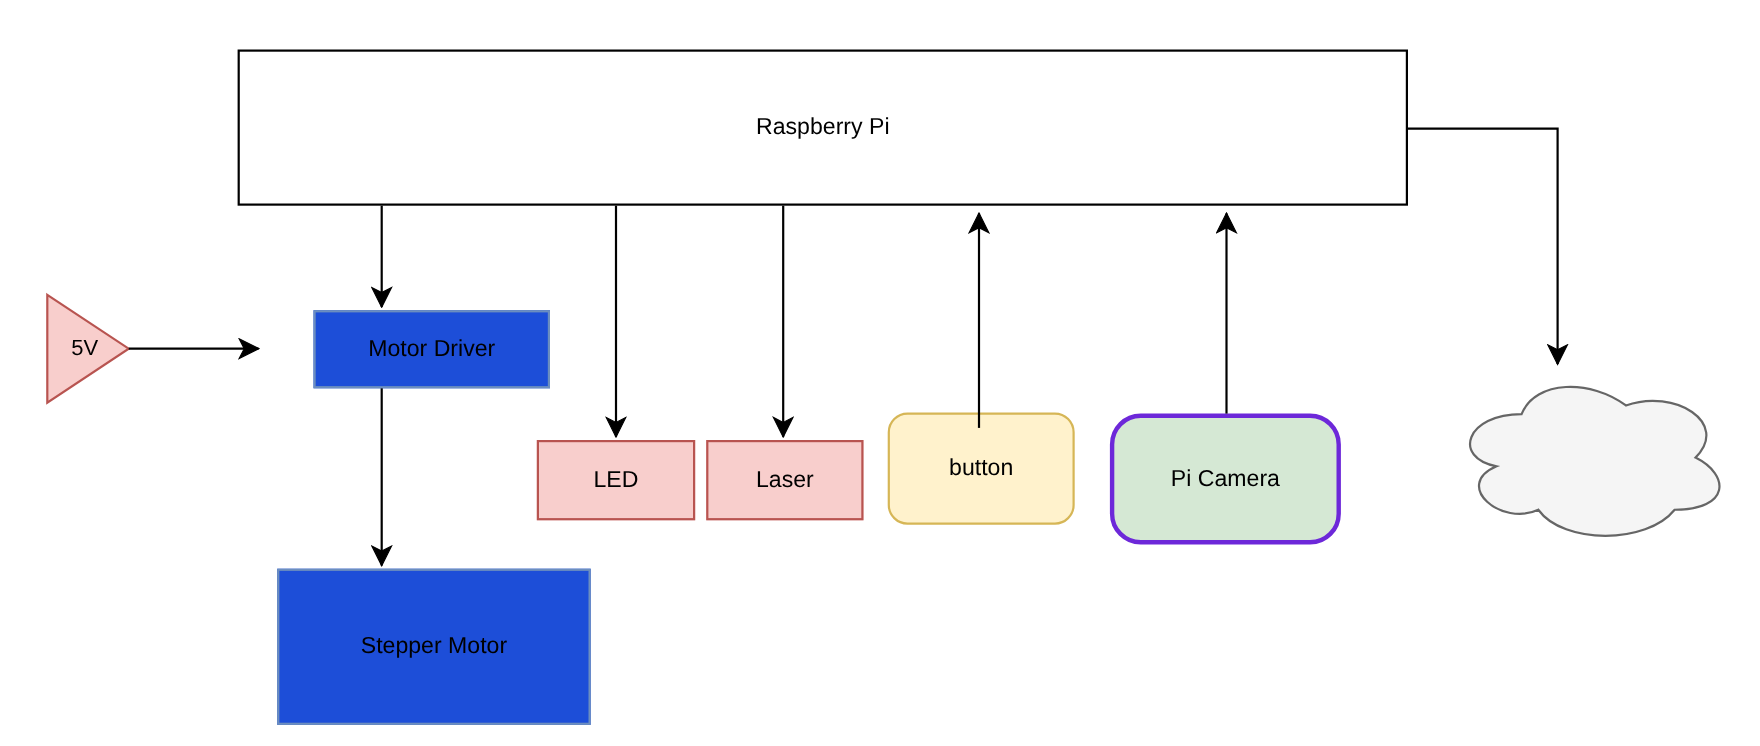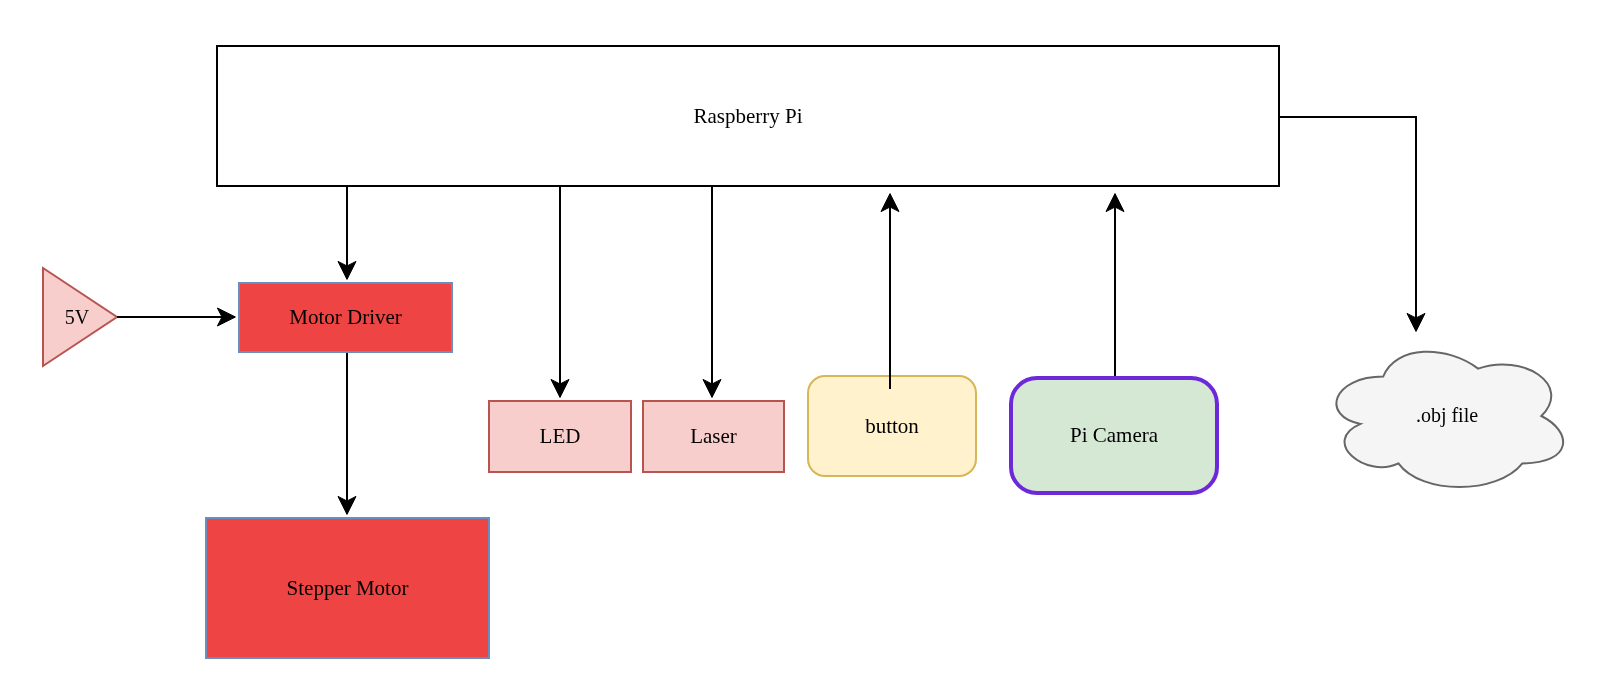--- a/index.html
+++ b/index.html
@@ -1,36 +1,36 @@
 <!DOCTYPE html>
 <html><head>
 <meta charset="utf-8">
 <style>
   html, body { margin: 0; padding: 0; background: #ffffff; }
   .canvas {
     position: relative;
     width: 1600px;
     height: 678px;
     background: #ffffff;
-    font-family: Liberation Serif, serif;
+    font-family: Liberation Sans, sans-serif;
     overflow: hidden;
   }
   .node {
     position: absolute;
     box-sizing: border-box;
     display: flex;
     align-items: center;
     justify-content: center;
     font-size: 21px;
     color: #000000;
     z-index: 1;
     white-space: nowrap;
   }
   .node-plain  { background: #ffffff; border: 2px solid #000000; }
-  .node-blue   { background: #ef4444; border: 2px solid #6c8ebf; }
+  .node-blue   { background: #1d4ed8; border: 2px solid #6c8ebf; margin-left: 47px; }
   .node-red    { background: #f8cecc; border: 2px solid #b85450; }
   .node-yellow { background: #fff2cc; border: 2px solid #d6b656; border-radius: 18px; }
   .node-green  { background: #d5e8d4; border: 4px solid #6d28d9; border-radius: 28px; }
 
   #raspberry-pi  { left: 216px; top: 45px;  width: 1064px; height: 142px; }
   #motor-driver  { left: 238px; top: 282px; width: 215px;  height: 71px;  }
   #stepper-motor { left: 205px; top: 517px; width: 285px;  height: 142px; }
   #led           { left: 488px; top: 400px; width: 144px;  height: 73px;  }
   #laser         { left: 642px; top: 400px; width: 143px;  height: 73px;  }
   #button-node   { left: 807px; top: 375px; width: 170px;  height: 102px;  }
@@ -119,15 +119,14 @@
     <line x1="890" y1="389" x2="890" y2="194" stroke="#000000" stroke-width="2" marker-end="url(#arrow)"></line>
 
     <line x1="1115" y1="376" x2="1115" y2="194" stroke="#000000" stroke-width="2" marker-end="url(#arrow)"></line>
 
     <line x1="117" y1="317" x2="235" y2="317" stroke="#000000" stroke-width="2" marker-end="url(#arrow)"></line>
 
     <path d="M 1280 117 L 1416 117 L 1416 331" fill="none" stroke="#000000" stroke-width="2" marker-end="url(#arrow)"></path>
   </svg>
 
   <div class="float-label" id="label-5v">5V</div>
-  <div class="float-label" id="label-obj">.obj file</div>
 
 </div>
 
 </body></html>

